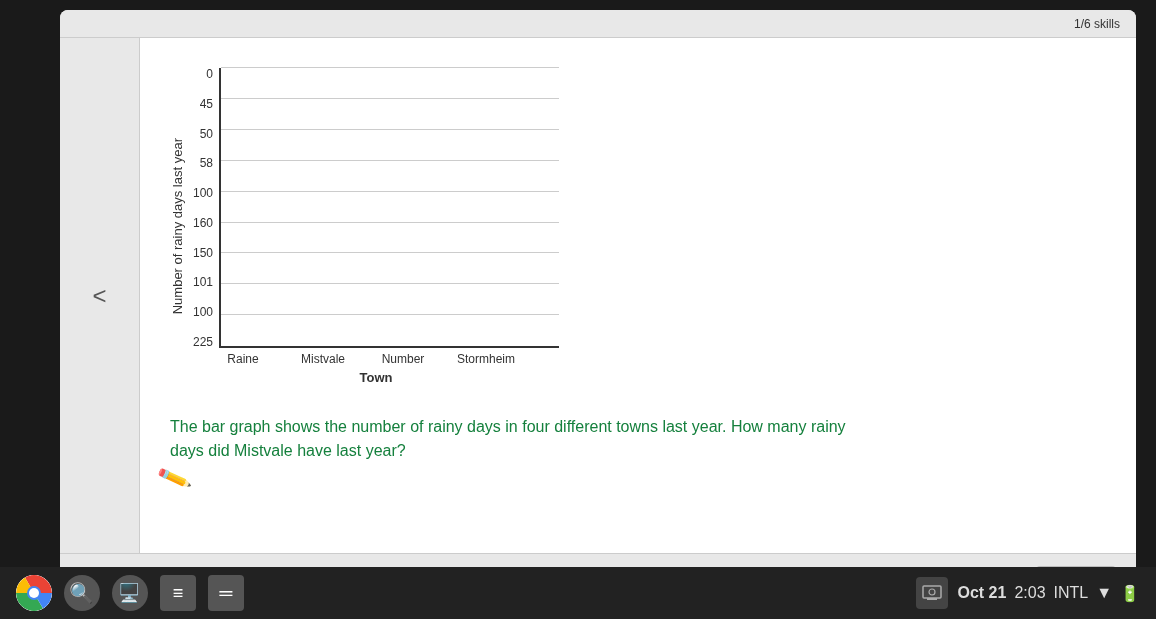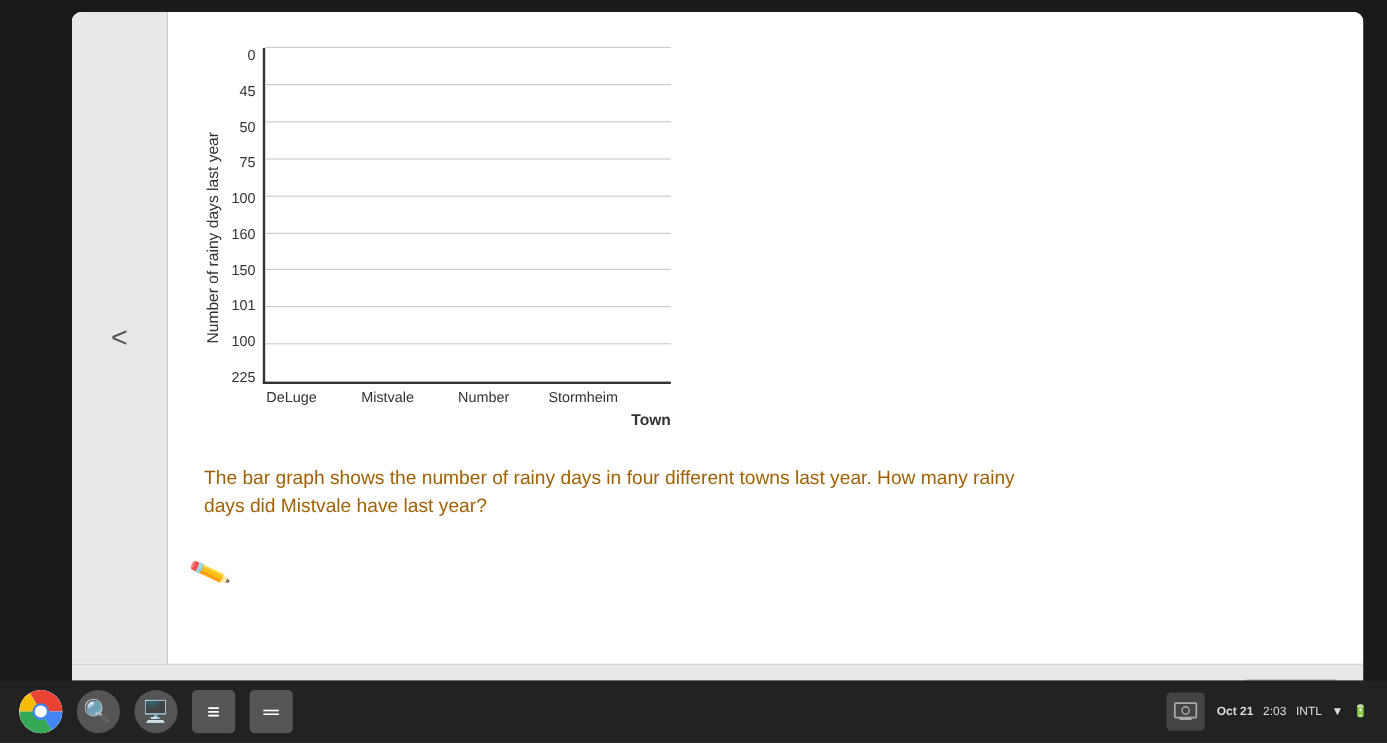--- a/index.html
+++ b/index.html
@@ -170,30 +170,30 @@
       font-size: 12px;
       color: #333;
     }
 
     .x-label {
       text-align: center;
       width: 52px;
     }
 
     .x-axis-title {
-      text-align: right;
+      text-align: center;
       font-size: 13px;
       color: #333;
       margin-top: 4px;
       font-weight: bold;
     }
 
     .question-text {
       font-size: 16px;
-      color: #a16207;
+      color: #15803d;
       line-height: 1.5;
       max-width: 680px;
       margin-top: 10px;
     }
 
     .bottom-bar {
       height: 56px;
       background: #e8e8e8;
       display: flex;
       align-items: center;
@@ -307,39 +307,42 @@
       justify-content: center;
       color: #aaa;
       font-size: 16px;
     }
 
     .clock-area {
       display: flex;
       align-items: center;
       gap: 8px;
       color: #ddd;
-      font-size: 10px;
+      font-size: 16px;
     }
 
     .date-text { font-weight: bold; }
 
     .pencil-icon {
       position: absolute;
       bottom: 60px;
       left: 100px;
       font-size: 24px;
       color: #555;
       transform: rotate(-20deg);
     }
   </style>
 </head>
 <body>
 
 <div class="screen">
 
+  <div class="top-bar">
+    <span class="skills-text">1/6 skills</span>
+  </div>
 
   <div class="content-area">
 
     <div class="left-panel">
       <div class="nav-arrow">&lt;</div>
     </div>
 
     <div class="main-content">
 
       <div class="chart-container">
@@ -348,21 +351,21 @@
         <div class="chart-wrapper">
           <div class="chart-inner">
 
             <div class="y-axis">
               <span>225</span>
               <span>100</span>
               <span>101</span>
               <span>150</span>
               <span>160</span>
               <span>100</span>
-              <span>75</span>
+              <span>58</span>
               <span>50</span>
               <span>45</span>
               <span>0</span>
             </div>
 
             <div class="bars-area">
 
               <div class="grid-lines">
                 <div class="grid-line" style="bottom: 11.1%"></div>
                 <div class="grid-line" style="bottom: 22.2%"></div>
@@ -385,21 +388,21 @@
                   <div class="bar" style="height: 33%;"></div>
                 </div>
                 <div class="bar-item">
                   <div class="bar" style="height: 89%;"></div>
                 </div>
               </div>
             </div>
           </div>
 
           <div class="x-axis-labels">
-            <span class="x-label">DeLuge</span>
+            <span class="x-label">Raine</span>
             <span class="x-label">Mistvale</span>
             <span class="x-label">Number</span>
             <span class="x-label">Stormheim</span>
           </div>
 
           <div class="x-axis-title">Town</div>
         </div>
       </div>
 
       <div class="question-text">The bar graph shows the number of rainy days in four different towns last year. How many rainy days did Mistvale have last year?</div>

